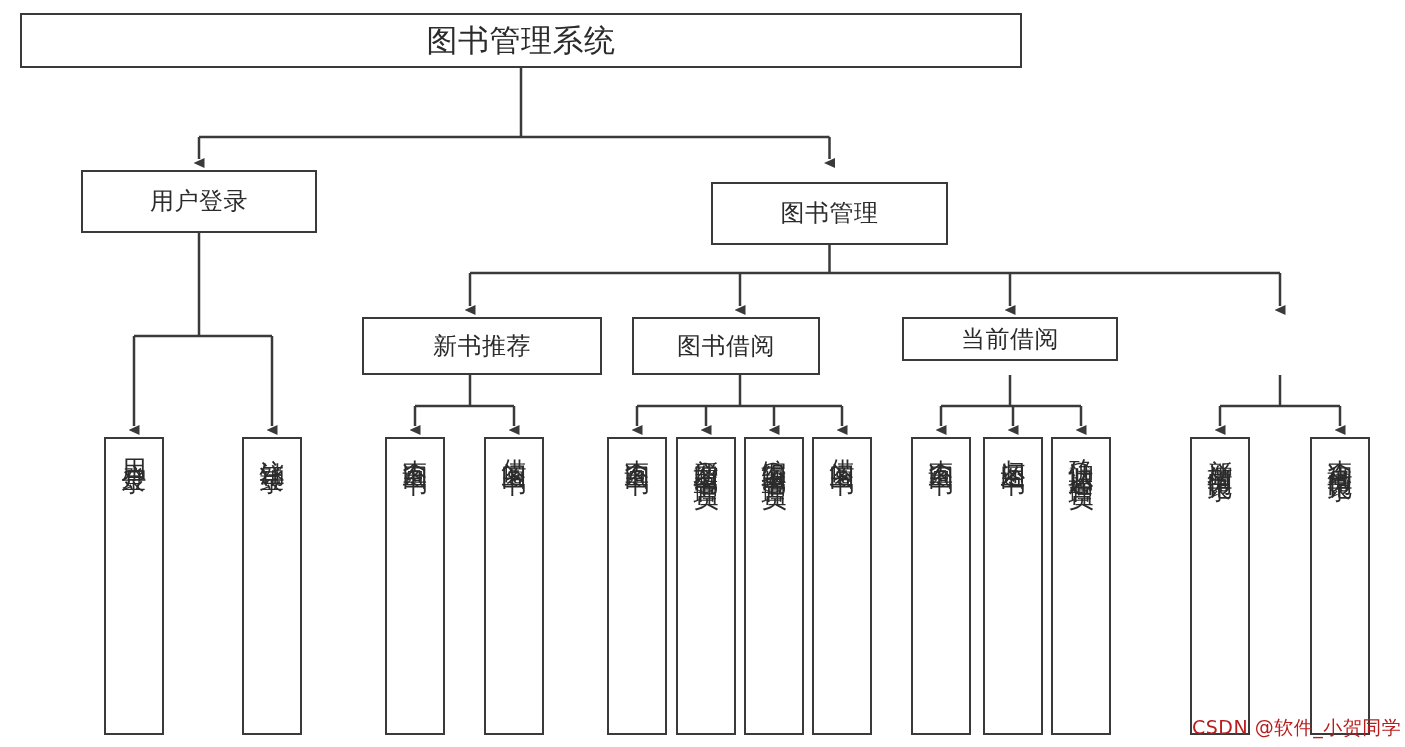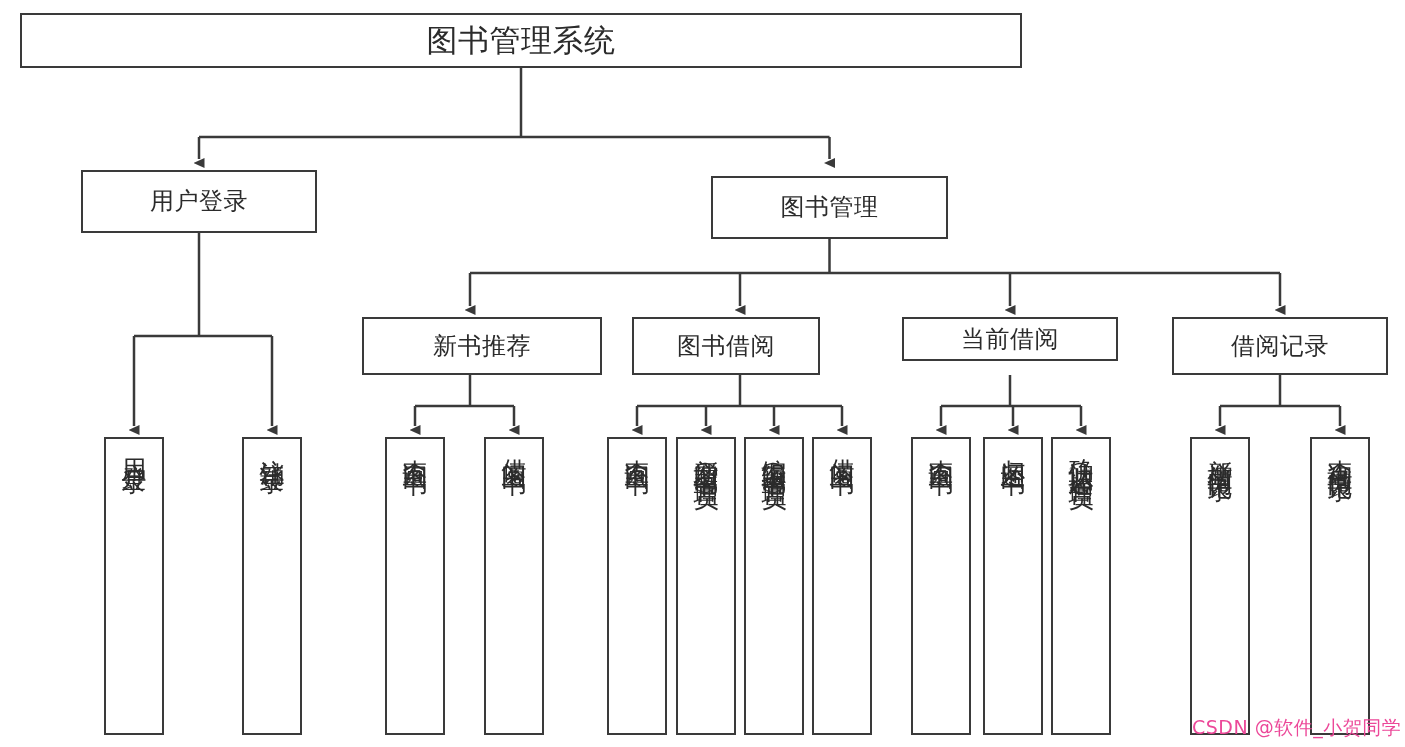--- a/index.html
+++ b/index.html
@@ -57,21 +57,21 @@
     writing-mode: vertical-rl;
     text-orientation: upright;
     font-size: 25px;
     line-height: 1.0;
     letter-spacing: 4px;
     white-space: nowrap;
   }
   .watermark {
     position: absolute;
     font-size: 19px;
-    color: #ec4899;
+    color: #b91c1c;
     white-space: nowrap;
     letter-spacing: 0.5px;
   }
 </style>
 </head>
 <body>
 
 <div id="canvas">
 
   <svg id="wires" viewBox="0 0 1405 747">
@@ -117,35 +117,32 @@
       </g>
   </svg>
 
   <div class="node h root" style="left: 20px; top: 13px; width: 1002px; height: 55px;">
     <span class="lbl">图书管理系统</span>
   </div>
 
   <div class="node h" style="left: 81px; top: 170px; width: 236px; height: 63px;">
     <span class="lbl">用户登录</span>
   </div>
-  <div class="node h" style="left: 711px; top: 176px; width: 237px; height: 63px;">
+  <div class="node h" style="left: 711px; top: 182px; width: 237px; height: 63px;">
     <span class="lbl">图书管理</span>
   </div>
 
   <div class="node h" style="left: 362px; top: 317px; width: 240px; height: 58px;">
     <span class="lbl">新书推荐</span>
   </div>
   <div class="node h" style="left: 632px; top: 317px; width: 188px; height: 58px;">
     <span class="lbl">图书借阅</span>
   </div>
   <div class="node h" style="left: 902px; top: 317px; width: 216px; height: 44px;">
     <span class="lbl">当前借阅</span>
-  </div>
-  <div class="node h" style="left: 1172px; top: 317px; width: 216px; height: 58px;">
-    <span class="lbl">借阅记录</span>
   </div>
 
   <div class="node v" style="left: 104px; top: 437px; width: 60px; height: 298px;">
     <span class="lbl">用户登录</span>
   </div>
   <div class="node v" style="left: 242px; top: 437px; width: 60px; height: 298px;">
     <span class="lbl">注销登录</span>
   </div>
   <div class="node v" style="left: 385px; top: 437px; width: 60px; height: 298px;">
     <span class="lbl">查询图书</span>

